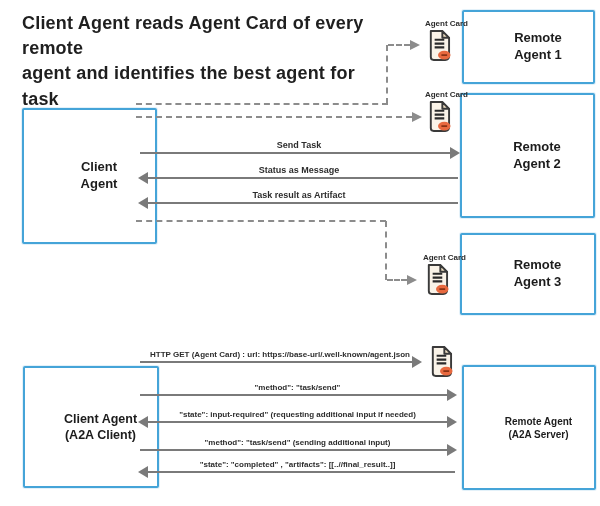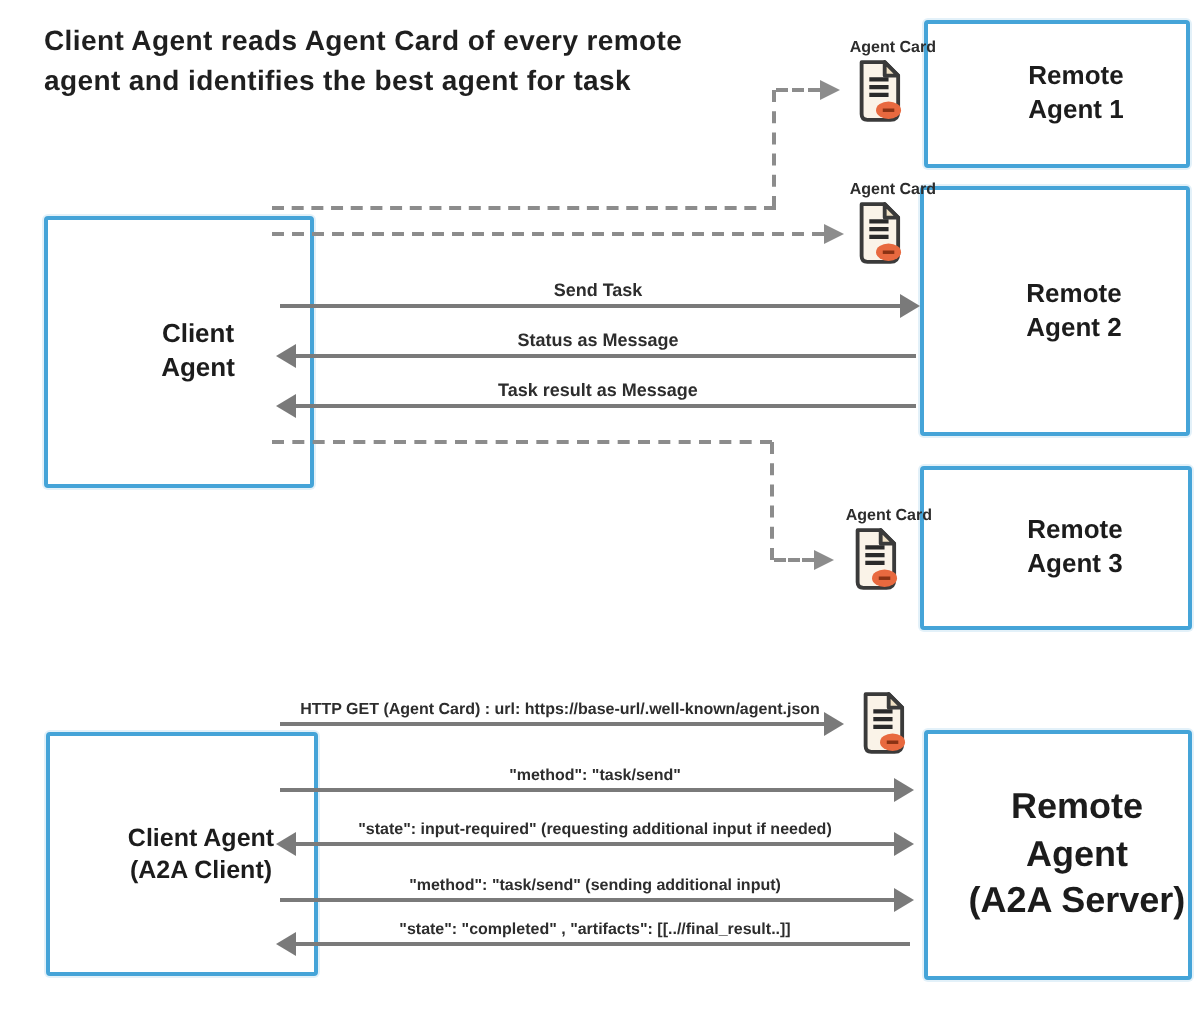--- a/index.html
+++ b/index.html
@@ -1,19 +1,19 @@
 <!DOCTYPE html>
 <html><head>
 <meta charset="utf-8">
 <style>
   html,body{margin:0;padding:0;background:#ffffff;}
   body{font-family:"Liberation Sans",sans-serif;}
   #canvas{position:relative;width:600px;height:506px;background:#fff;overflow:hidden;}
 
-  .title{position:absolute;left:22px;top:11px;width:360px;font-size:14px;font-weight:bold;
+  .title{position:absolute;left:22px;top:11px;width:360px;font-size:18px;font-weight:bold;
          color:#1f1f1f;line-height:1.4;white-space:pre-line;letter-spacing:.2px;}
 
   .box{position:absolute;background:#fff;border:2px solid #45a4d8;border-radius:2px;
        display:flex;align-items:center;justify-content:center;text-align:center;
        font-weight:bold;font-size:13px;color:#1c1c1c;white-space:pre-line;line-height:1.3;
        box-shadow:0 0 0 1px rgba(69,164,216,.15);padding-left:19px;}
 
   .msg{position:absolute;height:16px;}
   .msg .lbl{position:absolute;bottom:4px;left:0;right:0;text-align:center;font-weight:bold;
             color:#2d2d2d;white-space:nowrap;}
@@ -99,28 +99,28 @@
     <div class="lbl">Status as Message</div>
     <div class="line"></div>
     <div class="head-l"></div>
   </div>
   <div class="msg top-size" style="left:140px;top:138px;width:318px;">
     <div class="lbl">Send Task</div>
     <div class="line"></div>
     <div class="head-r"></div>
   </div>
   <div class="msg top-size" style="left:140px;top:188px;width:318px;">
-    <div class="lbl">Task result as Message</div>
+    <div class="lbl">Task result as Artifact</div>
     <div class="line"></div>
     <div class="head-l"></div>
   </div>
 
   <div class="box" style="left:23px;top:366px;width:113px;height:118px;font-size:12.5px;">Client Agent
 (A2A Client)</div>
-  <div class="box" style="left:462px;top:365px;width:111px;height:121px;font-size:18px;">Remote Agent
+  <div class="box" style="left:462px;top:365px;width:111px;height:121px;font-size:10px;">Remote Agent
 (A2A Server)</div>
 
   <div class="card" style="left:428px;top:346px;">
     <svg width="25" height="31" viewBox="0 0 26 32">
       <path d="M5 1 H17 L24 8 V27 Q24 31 20 31 H8 Q5 31 5 28 Z" fill="#faf3e8" stroke="#3a3a3a" stroke-width="2" stroke-linejoin="round"></path>
       <path d="M17 1 V8 H24 Z" fill="#efe0c4" stroke="#3a3a3a" stroke-width="2" stroke-linejoin="round"></path>
       <path d="M9 10 H19 M9 14 H19 M9 18 H19" stroke="#2a2a2a" stroke-width="2.2"></path>
       <ellipse cx="19" cy="26" rx="6.5" ry="4.5" fill="#e8693f"></ellipse>
       <path d="M16 26 H22" stroke="#8a3214" stroke-width="1.8"></path>
     </svg>

